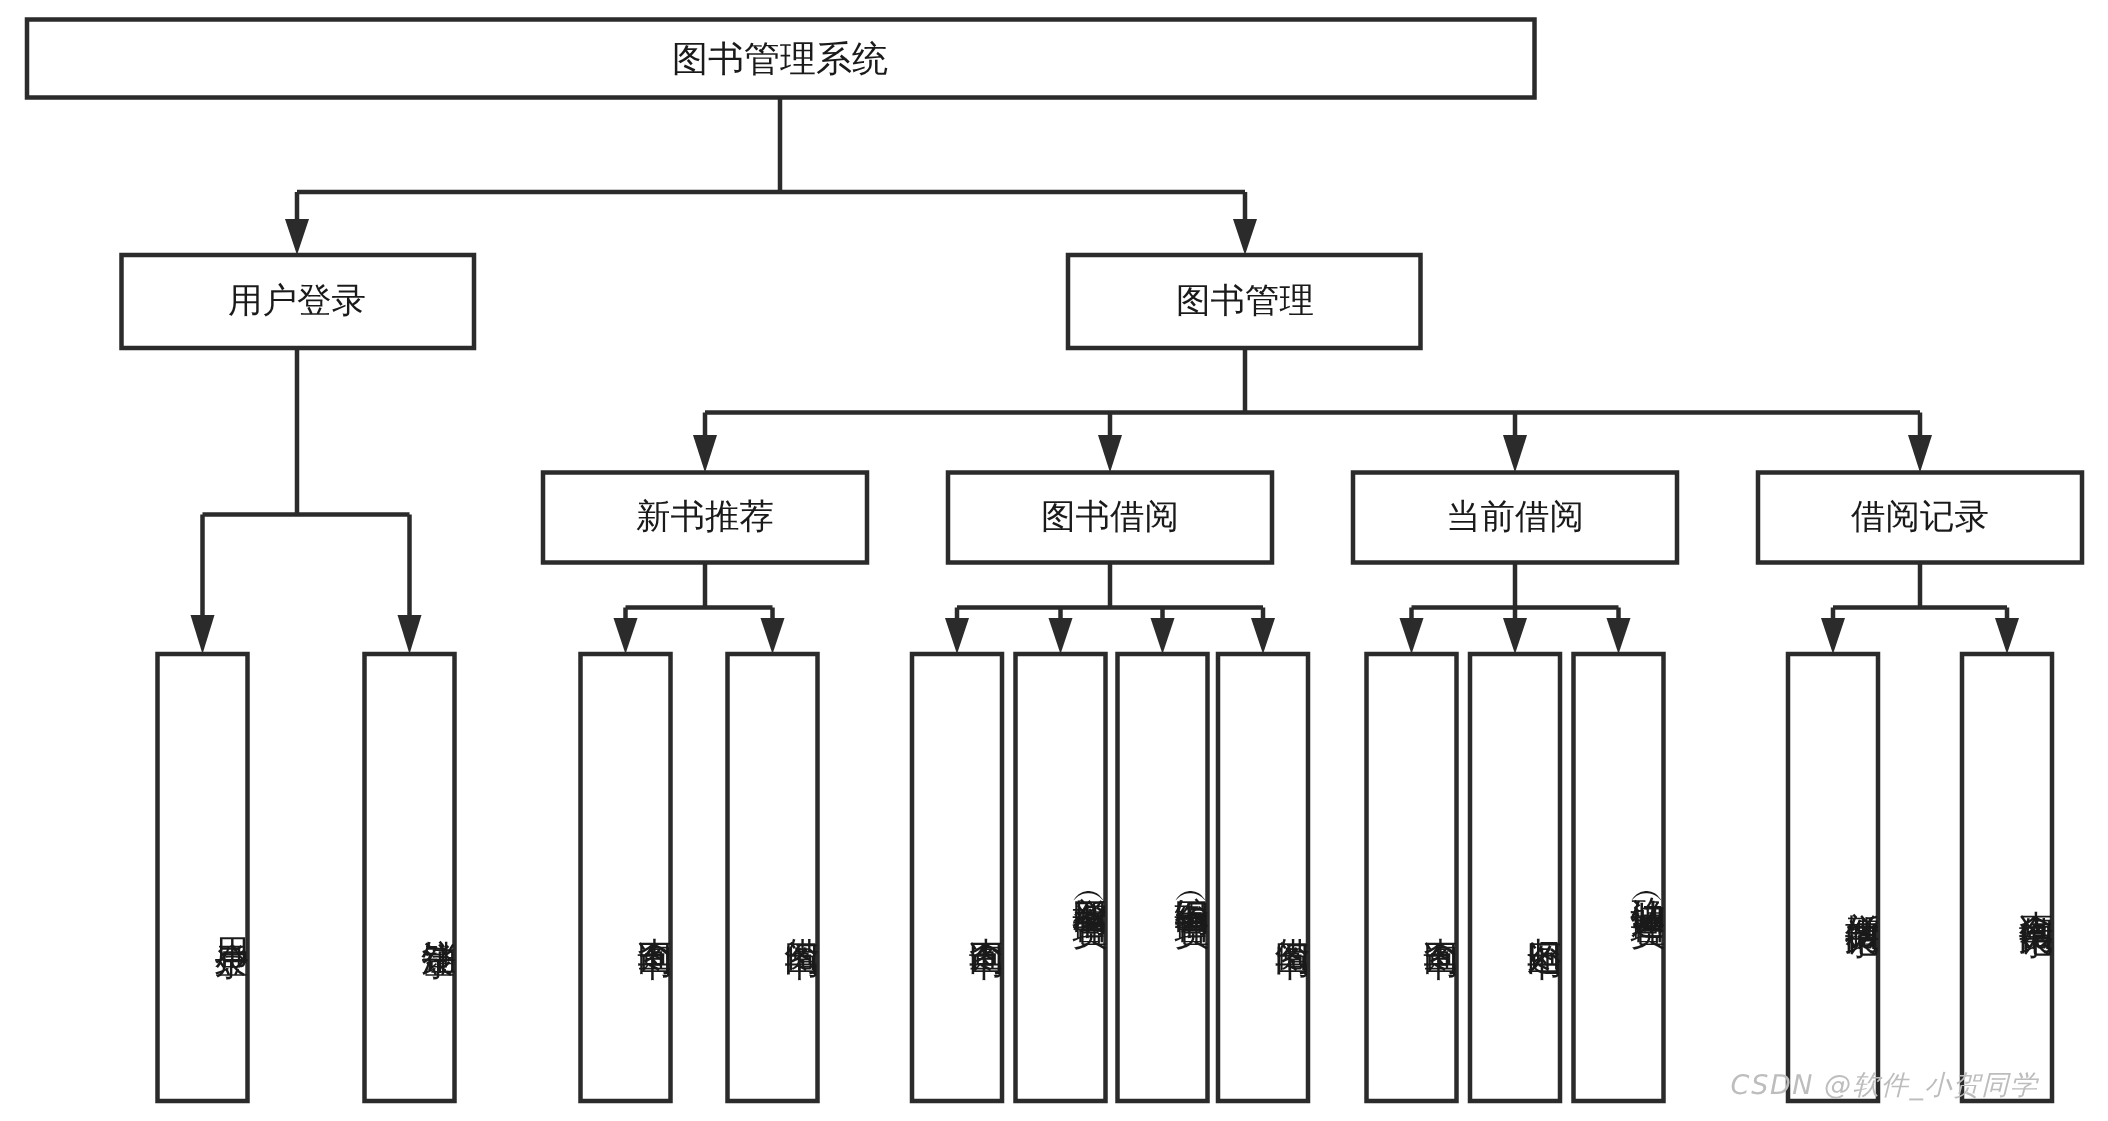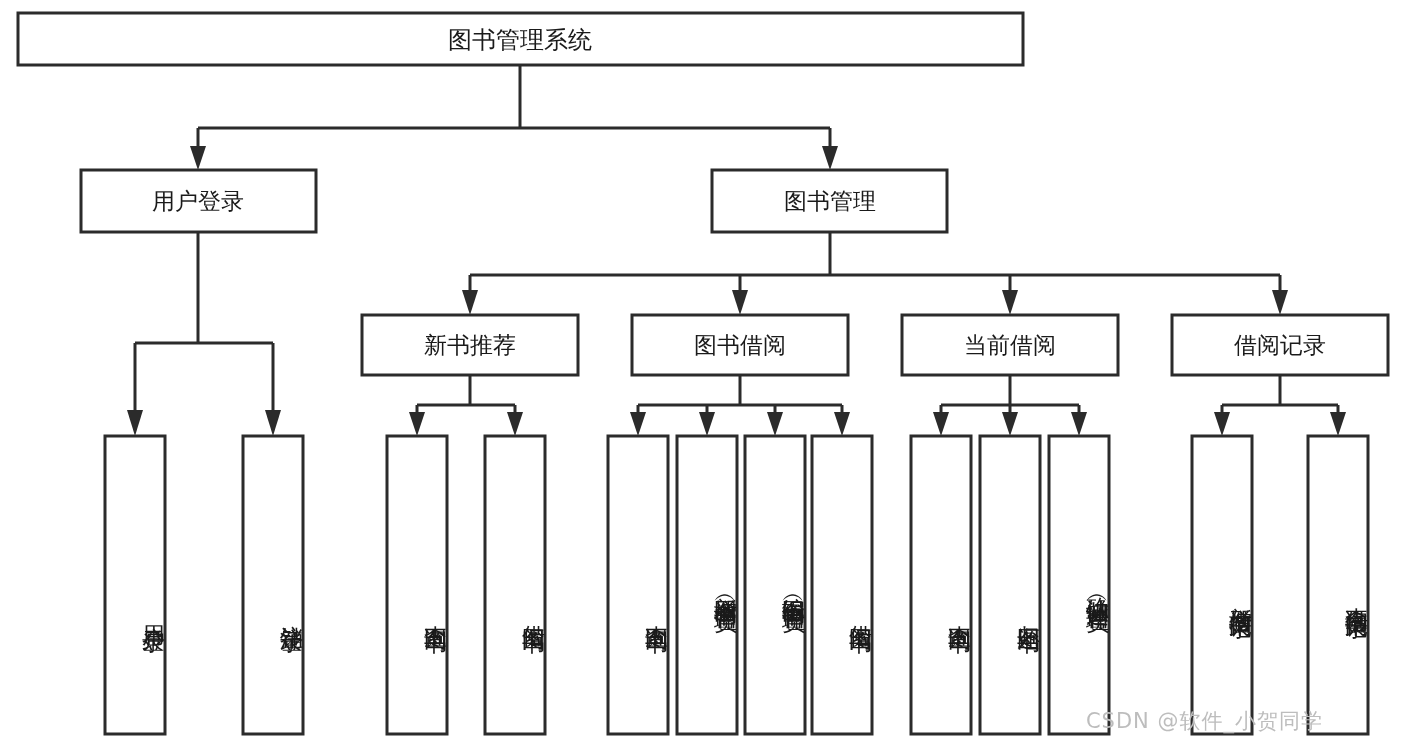--- a/index.html
+++ b/index.html
@@ -1,21 +1,21 @@
 <!DOCTYPE html>
 <html><head>
 <meta charset="utf-8">
 <style>
   html,body{margin:0;padding:0;background:#ffffff;}
   body{
     width:1405px;height:747px;
     font-family:"DejaVu Sans","Liberation Sans",sans-serif;
     overflow:hidden;
   }
-  #stage{position:relative;width:1337px;height:747px;background:#fff;}
+  #stage{position:relative;width:1337px;height:747px;background:#fff;padding-left:36px;}
   svg.diagram{position:absolute;left:0;top:0;width:1405px;height:747px;}
   .node-rect{fill:#ffffff;stroke:#2b2b2b;stroke-width:3;}
   .conn{stroke:#2b2b2b;stroke-width:3;fill:none;stroke-linecap:butt;}
   .arrow-head{fill:#2b2b2b;stroke:none;}
   .node-label-h{
     font-family:"DejaVu Sans","Liberation Sans",sans-serif;
     font-size:23px;fill:#1a1a1a;text-anchor:middle;dominant-baseline:middle;
   }
   .node-label-root{
     font-family:"DejaVu Sans","Liberation Sans",sans-serif;
@@ -31,24 +31,25 @@
     letter-spacing:2px;
     white-space:nowrap;
     display:flex;
     align-items:flex-start;
     justify-content:center;
     pointer-events:none;
   }
   .watermark{
     position:absolute;
     font-family:"DejaVu Sans","Liberation Sans",sans-serif;
-    font-size:21px;
+    font-size:18px;
     color:#bdbdbd;
     white-space:nowrap;
     letter-spacing:1px;
+    font-style:italic;
   }
 </style>
 </head>
 <body>
 
 <div id="stage">
 
   <svg class="diagram" viewBox="0 0 1405 747" xmlns="http://www.w3.org/2000/svg">
 
     <g>

